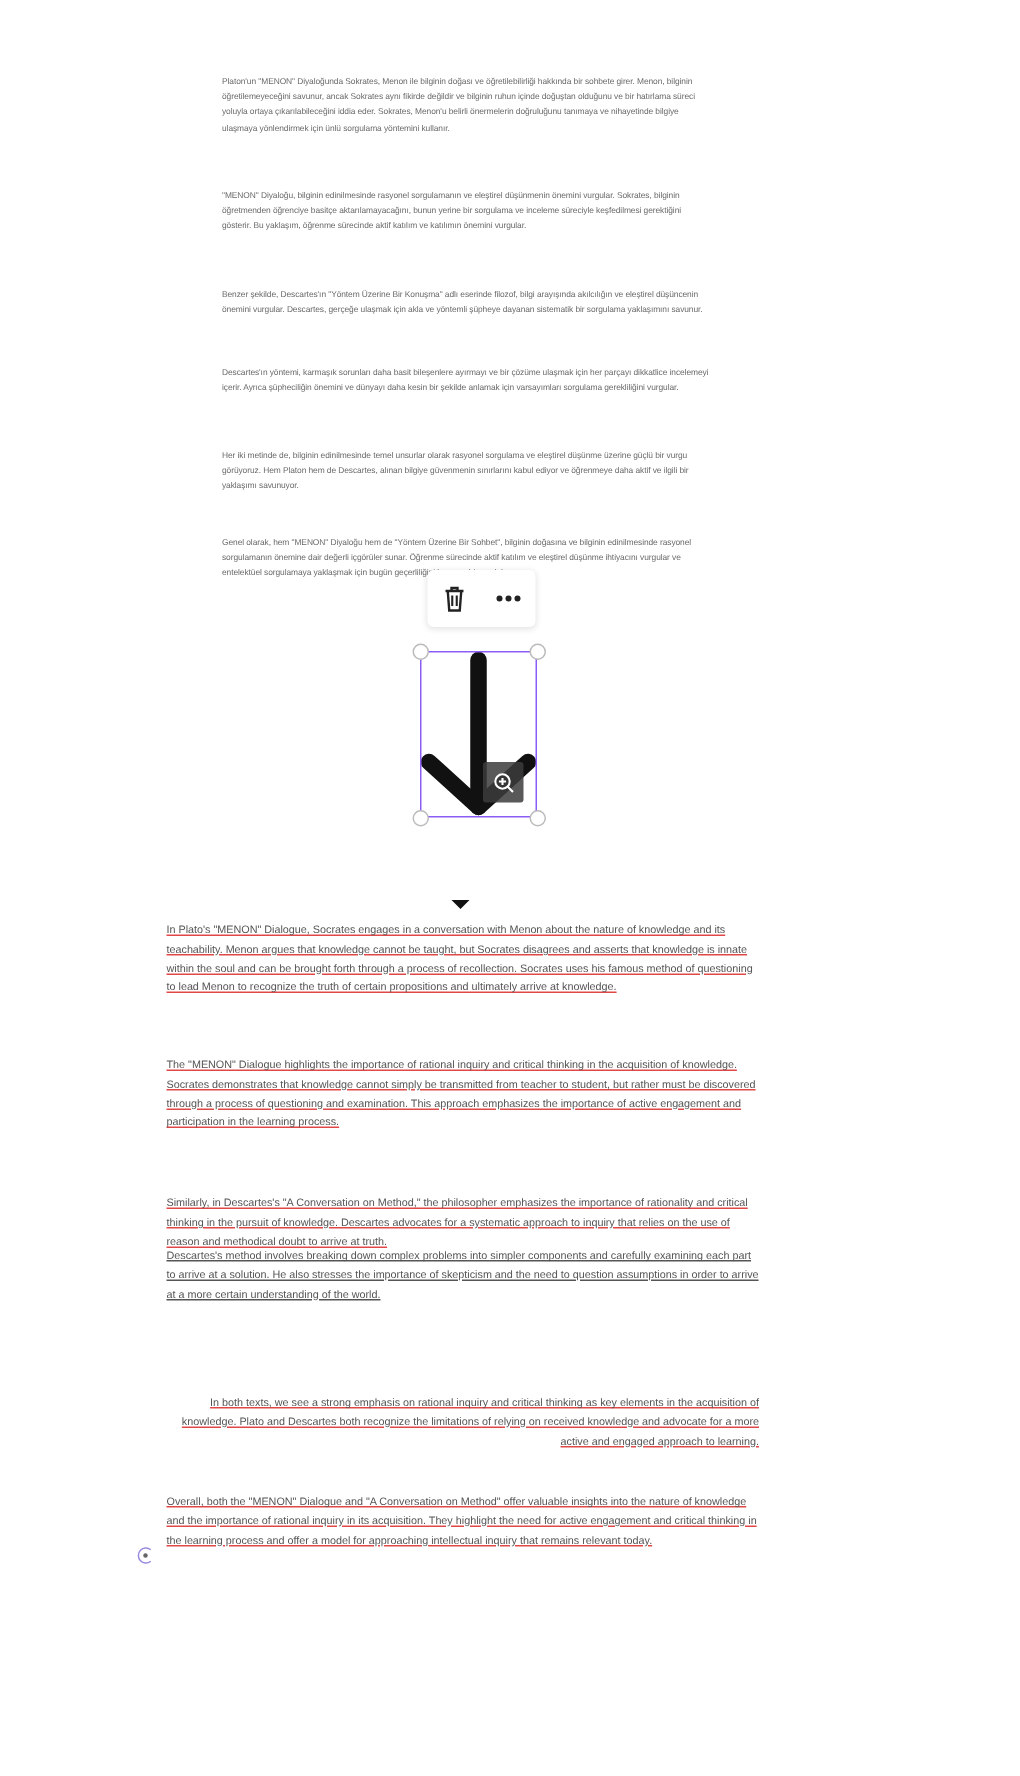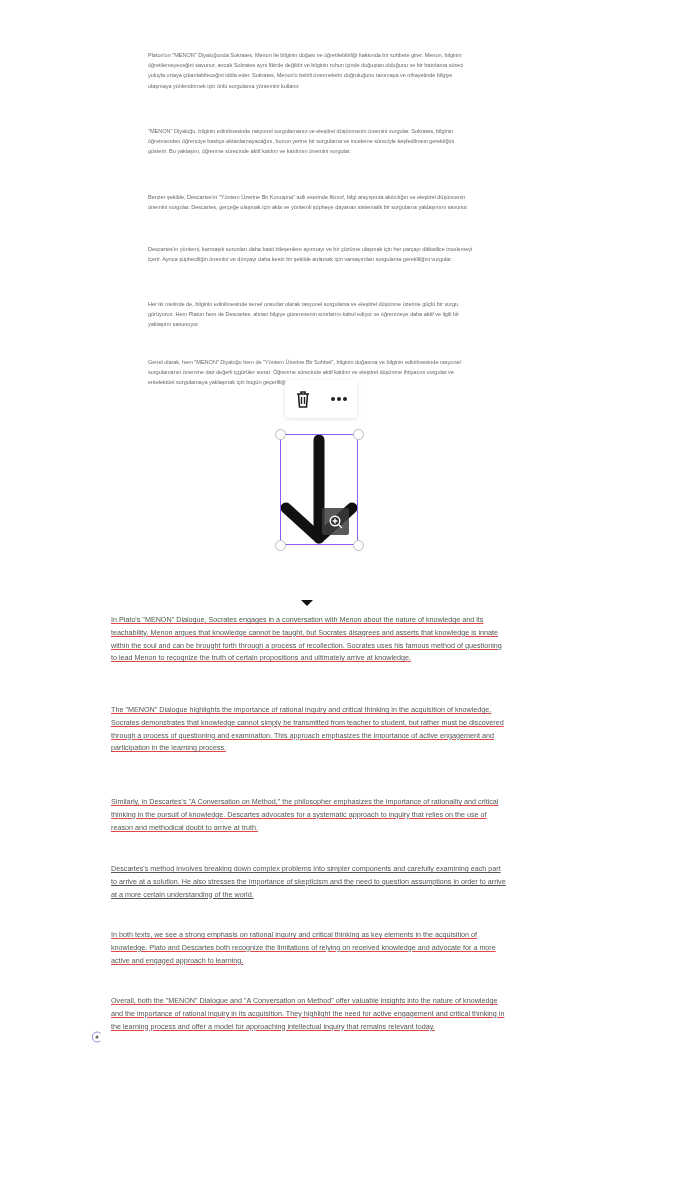--- a/index.html
+++ b/index.html
@@ -79,20 +79,20 @@
     <circle cx="7" cy="7" r="4.8" fill="none" stroke="#fff" stroke-width="1.4"></circle>
     <path d="M7 4.6v4.8M4.6 7h4.8M10.5 10.5l3.5 3.5" stroke="#fff" stroke-width="1.4"></path>
   </svg>
 </div>
 
 <div class="caret"></div>
 
 <div class="en-para" style="top:614px;">In Plato's "MENON" Dialogue, Socrates engages in a conversation with Menon about the nature of knowledge and its teachability. Menon argues that knowledge cannot be taught, but Socrates disagrees and asserts that knowledge is innate within the soul and can be brought forth through a process of recollection. Socrates uses his famous method of questioning to lead Menon to recognize the truth of certain propositions and ultimately arrive at knowledge.</div>
 <div class="en-para" style="top:704px;">The "MENON" Dialogue highlights the importance of rational inquiry and critical thinking in the acquisition of knowledge. Socrates demonstrates that knowledge cannot simply be transmitted from teacher to student, but rather must be discovered through a process of questioning and examination. This approach emphasizes the importance of active engagement and participation in the learning process.</div>
 <div class="en-para" style="top:796px;">Similarly, in Descartes's "A Conversation on Method," the philosopher emphasizes the importance of rationality and critical thinking in the pursuit of knowledge. Descartes advocates for a systematic approach to inquiry that relies on the use of reason and methodical doubt to arrive at truth.</div>
-<div class="en-para" style="top:863px;text-decoration:underline;">Descartes's method involves breaking down complex problems into simpler components and carefully examining each part to arrive at a solution. He also stresses the importance of skepticism and the need to question assumptions in order to arrive at a more certain understanding of the world.</div>
-<div class="en-para" style="top:929px;">In both texts, we see a strong emphasis on rational inquiry and critical thinking as key elements in the acquisition of knowledge. Plato and Descartes both recognize the limitations of relying on received knowledge and advocate for a more active and engaged approach to learning.</div>
+<div class="en-para" style="top:831px;text-decoration:underline;">Descartes's method involves breaking down complex problems into simpler components and carefully examining each part to arrive at a solution. He also stresses the importance of skepticism and the need to question assumptions in order to arrive at a more certain understanding of the world.</div>
+<div class="en-para" style="top:929px;text-align:right;">In both texts, we see a strong emphasis on rational inquiry and critical thinking as key elements in the acquisition of knowledge. Plato and Descartes both recognize the limitations of relying on received knowledge and advocate for a more active and engaged approach to learning.</div>
 <div class="en-para" style="top:995px;">Overall, both the "MENON" Dialogue and "A Conversation on Method" offer valuable insights into the nature of knowledge and the importance of rational inquiry in its acquisition. They highlight the need for active engagement and critical thinking in the learning process and offer a model for approaching intellectual inquiry that remains relevant today.</div>
 
 <svg class="add-icon" viewBox="0 0 12 12">
   <path d="M9.5 2.2 A5 5 0 1 0 9.5 9.8" fill="none" stroke="#9a8ce0" stroke-width="1"></path>
   <circle cx="6" cy="6" r="1.5" fill="#666"></circle>
 </svg>
 
 </body></html>

